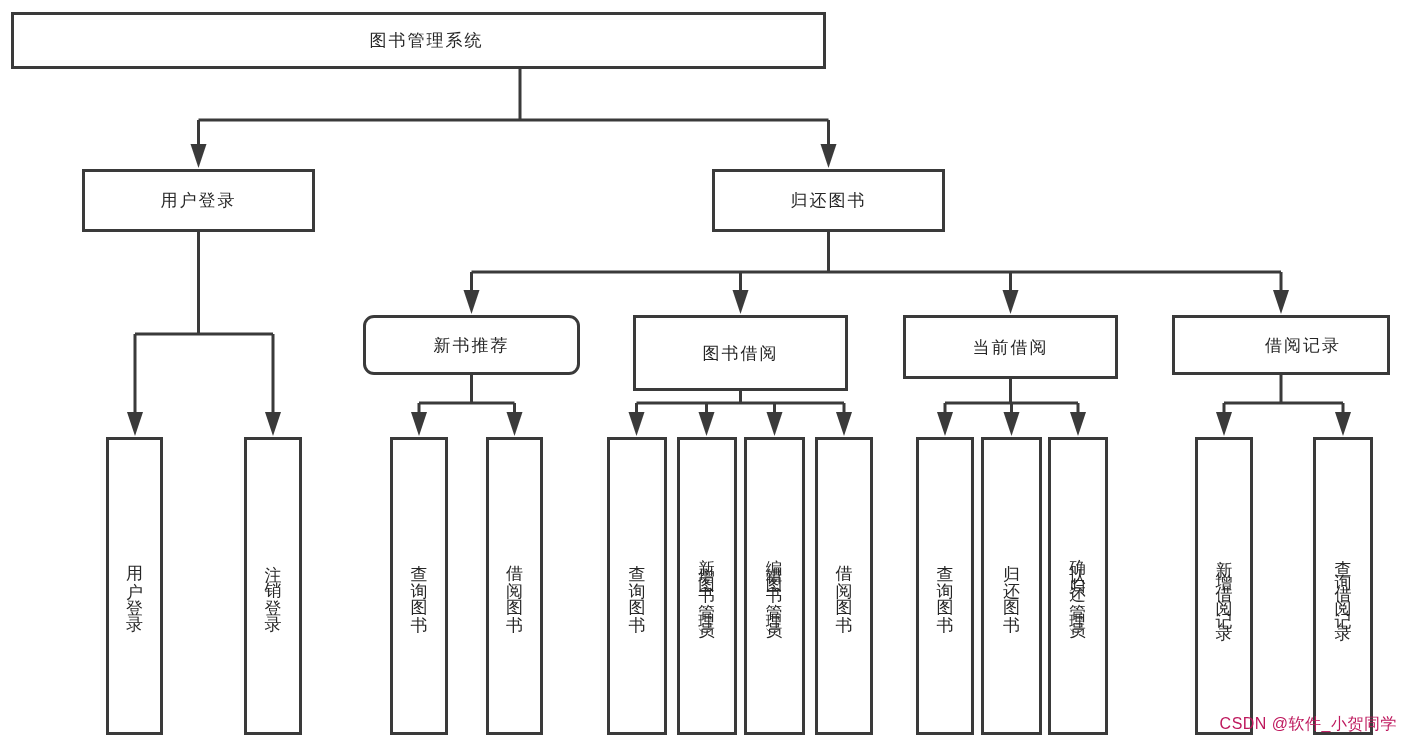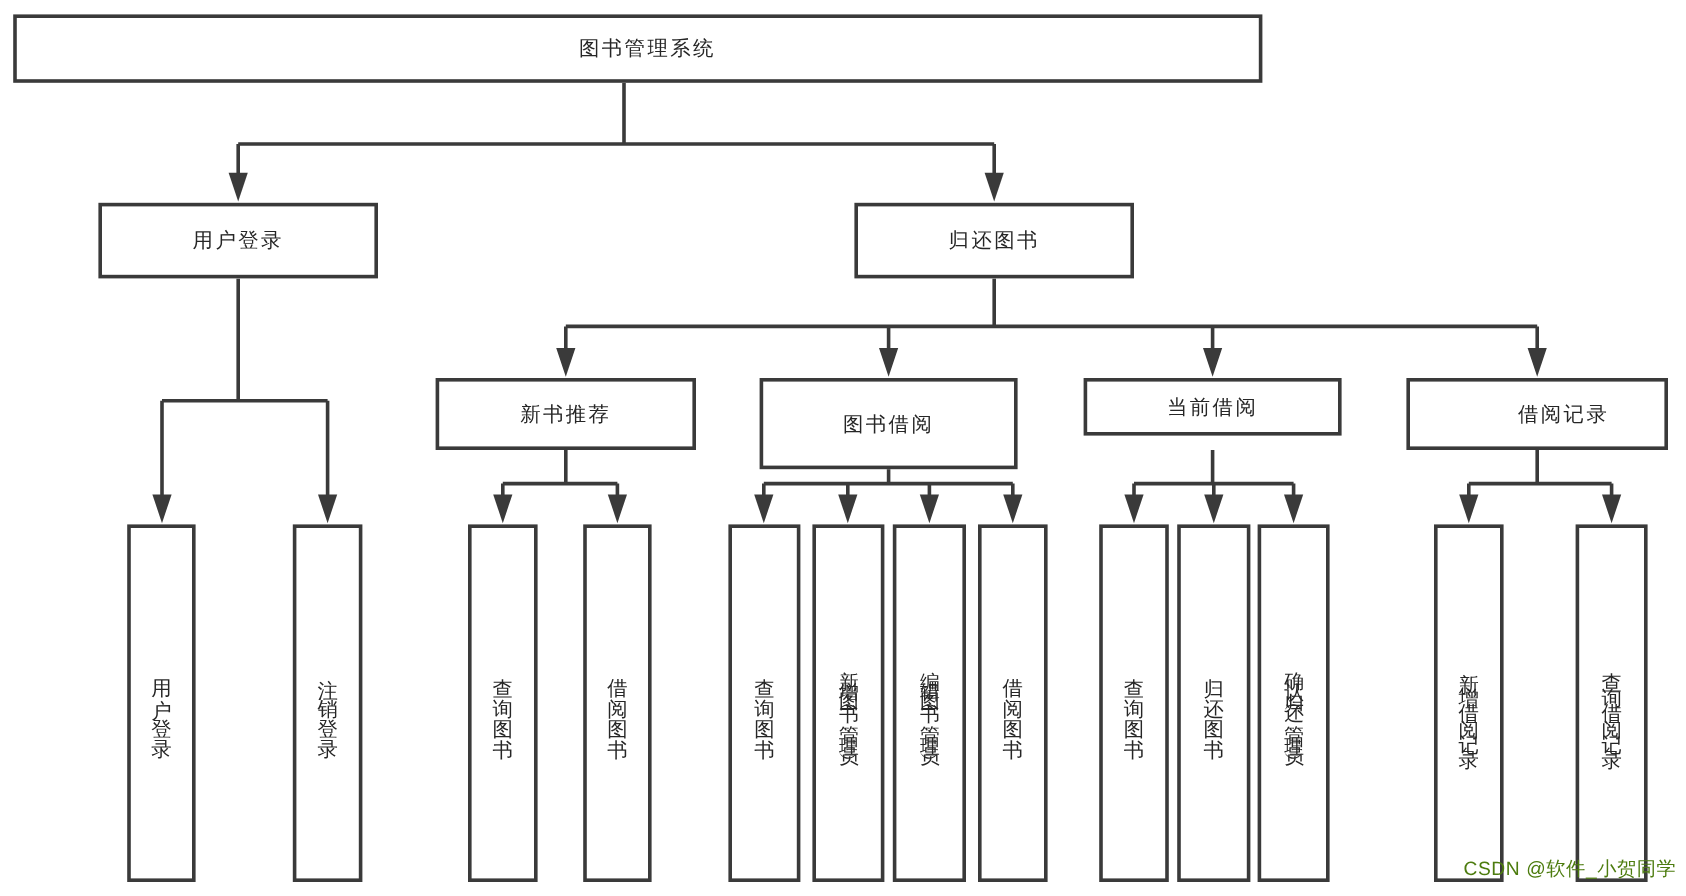--- a/index.html
+++ b/index.html
@@ -42,21 +42,21 @@
     white-space: normal;
   }
   .vshort { letter-spacing: 17px; }
   .vmed   { letter-spacing: 13px; }
   .vlong  { letter-spacing: 9px; font-size: 16.5px; }
   .watermark {
     position: absolute;
     right: 8px;
     top: 714px;
     font-size: 16px;
-    color: #4d7c0f;
+    color: #be185d;
     letter-spacing: 0.5px;
   }
 </style>
 </head>
 <body>
 
 <div class="canvas">
 
   <svg class="connectors" viewBox="0 0 1405 747" xmlns="http://www.w3.org/2000/svg">
     <g stroke="#3a3a3a" stroke-width="3" fill="none">
@@ -98,28 +98,28 @@
 
       <polygon points="937,412 953,412 945,436"></polygon>
       <polygon points="1003.5,412 1019.5,412 1011.5,436"></polygon>
       <polygon points="1070,412 1086,412 1078,436"></polygon>
 
       <polygon points="1216,412 1232,412 1224,436"></polygon>
       <polygon points="1335,412 1351,412 1343,436"></polygon>
     </g>
   </svg>
 
-  <div class="node" style="left:11px; top:12px; width:1041px; height:57px;padding-left:16px;">图书管理系统</div>
+  <div class="node" style="left:11px; top:12px; width:815px; height:57px;padding-left:16px;">图书管理系统</div>
 
   <div class="node" style="left:82px; top:169px; width:233px; height:63px;">用户登录</div>
   <div class="node" style="left:712px; top:169px; width:233px; height:63px;">归还图书</div>
 
-  <div class="node" style="left:363px; top:315px; width:217px; height:60px;">新书推荐</div>
+  <div class="node" style="left:363px; top:315px; width:217px; height:60px;border-radius:11px;">新书推荐</div>
   <div class="node" style="left:633px; top:315px; width:215px; height:76px;">图书借阅</div>
-  <div class="node" style="left:903px; top:315px; width:215px; height:48px;">当前借阅</div>
+  <div class="node" style="left:903px; top:315px; width:215px; height:64px;">当前借阅</div>
   <div class="node" style="left:1172px; top:315px; width:218px; height:60px;padding-left:44px;">借阅记录</div>
 
   <div class="node vnode vshort" style="left:106px; top:437px; width:57px; height:298px;">用户登录</div>
   <div class="node vnode vshort" style="left:244px; top:437px; width:58px; height:298px;">注销登录</div>
 
   <div class="node vnode vshort" style="left:390px; top:437px; width:58px; height:298px;">查询图书</div>
   <div class="node vnode vshort" style="left:486px; top:437px; width:57px; height:298px;">借阅图书</div>
 
   <div class="node vnode vshort" style="left:607px; top:437px; width:60px; height:298px;">查询图书</div>
   <div class="node vnode vlong" style="left:677px; top:437px; width:60px; height:298px;">新增图书（管理员）</div>

